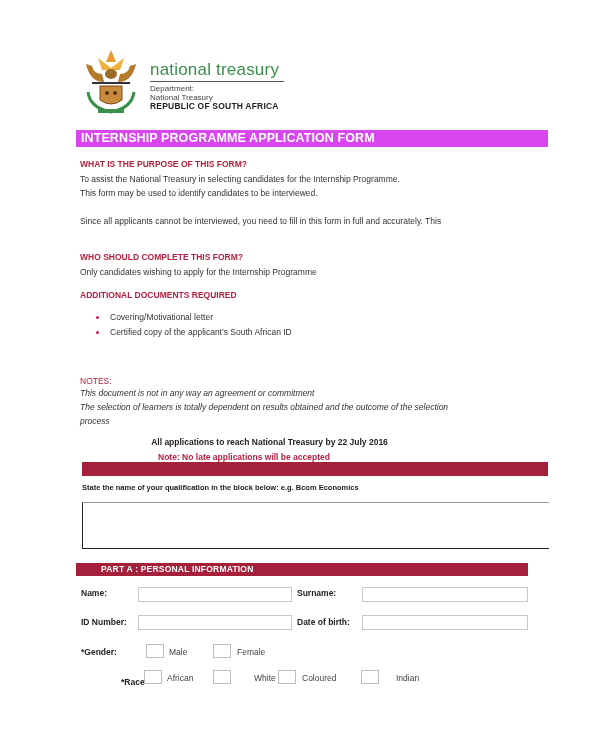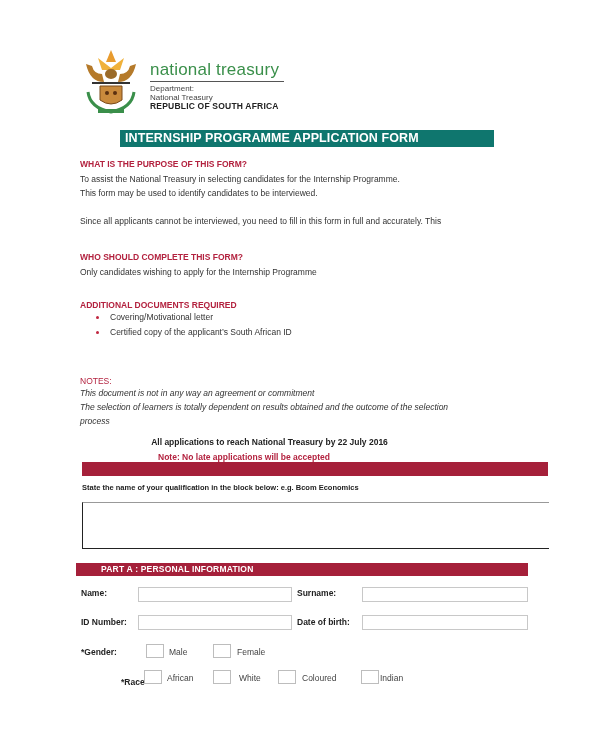--- a/index.html
+++ b/index.html
@@ -6,21 +6,21 @@
   body { width:600px; height:730px; position:relative; overflow:hidden;
          font-family:"Liberation Sans", sans-serif; color:#333; }
   .abs { position:absolute; }
   .logo { left:80px; top:46px; width:210px; height:70px; }
   .crest { position:absolute; left:0; top:0; width:62px; height:70px; }
   .brand { position:absolute; left:70px; top:14px; font-size:17px; color:#3a8f4a; letter-spacing:0.2px; }
   .brand-rule { position:absolute; left:70px; top:35px; width:134px; height:1px; background:#555; }
   .dept { position:absolute; left:70px; top:38px; font-size:8px; line-height:9px; color:#444; }
   .dept b { font-size:8.5px; color:#222; letter-spacing:0.2px; }
 
-  .title-bar { left:76px; top:130px; width:374px; height:17px; background:#0f766e;margin-left:44px; }
+  .title-bar { left:76px; top:130px; width:472px; height:17px; background:#d946ef; }
   .title-bar span { position:absolute; left:5px; top:1px; color:#fff; font-weight:bold; font-size:12.5px; letter-spacing:0.1px; }
 
   .heading { font-size:8.5px; font-weight:bold; color:#b3223f; }
   .body-text { font-size:8.5px; color:#333; line-height:14px; }
   .notes-h { font-size:8.5px; color:#b3223f; }
 
   ul.docs { list-style:none; margin:0; padding:0; }
   ul.docs li { position:relative; padding-left:30px; font-size:8.5px; line-height:15px; color:#333; }
   ul.docs li::before { content:""; position:absolute; left:16px; top:6px; width:3px; height:3px; border-radius:50%; background:#c0263f; }
 
@@ -74,21 +74,21 @@
   <div>To assist the National Treasury in selecting candidates for the Internship Programme.</div>
   <div>This form may be used to identify candidates to be interviewed.</div>
 </div>
 <div class="abs body-text" style="left:80px; top:214px;">
   <div>Since all applicants cannot be interviewed, you need to fill in this form in full and accurately.  This</div>
 </div>
 
 <div class="abs heading" style="left:80px; top:252px;">WHO SHOULD COMPLETE THIS FORM?</div>
 <div class="abs body-text" style="left:80px; top:265px;">Only candidates wishing to apply for the Internship Programme</div>
 
-<div class="abs heading" style="left:80px; top:300px;">ADDITIONAL DOCUMENTS REQUIRED</div>
+<div class="abs heading" style="left:80px; top:290px;">ADDITIONAL DOCUMENTS REQUIRED</div>
 <ul class="abs docs" style="left:80px; top:310px;">
   <li>Covering/Motivational letter</li>
   <li>Certified copy of the applicant’s South African ID</li>
 </ul>
 
 <div class="abs notes-h" style="left:80px; top:376px;">NOTES:</div>
 <div class="abs body-text" style="left:80px; top:386px;font-style:italic;">
   <div>This document is not in any way an agreement or commitment</div>
   <div>The selection of learners is totally dependent on results obtained and the outcome of the selection</div>
   <div>process</div>
@@ -118,17 +118,17 @@
 <div class="abs lbl" style="left:81px; top:647px;">*Gender:</div>
 <div class="abs chk" style="left:146px; top:644px;"></div>
 <div class="abs opt" style="left:169px; top:647px;">Male</div>
 <div class="abs chk" style="left:213px; top:644px;"></div>
 <div class="abs opt" style="left:237px; top:647px;">Female</div>
 
 <div class="abs lbl" style="left:81px; top:677px;margin-left:40px;">*Race</div>
 <div class="abs chk" style="left:144px; top:670px;"></div>
 <div class="abs opt" style="left:167px; top:673px;">African</div>
 <div class="abs chk" style="left:213px; top:670px;"></div>
-<div class="abs opt" style="left:239px; top:673px;text-align:right;">White</div>
+<div class="abs opt" style="left:254px; top:673px;text-align:right;">White</div>
 <div class="abs chk" style="left:278px; top:670px;"></div>
 <div class="abs opt" style="left:302px; top:673px;">Coloured</div>
 <div class="abs chk" style="left:361px; top:670px;"></div>
-<div class="abs opt" style="left:380px; top:673px;">Indian</div>
+<div class="abs opt" style="left:396px; top:673px;">Indian</div>
 
 </body></html>

